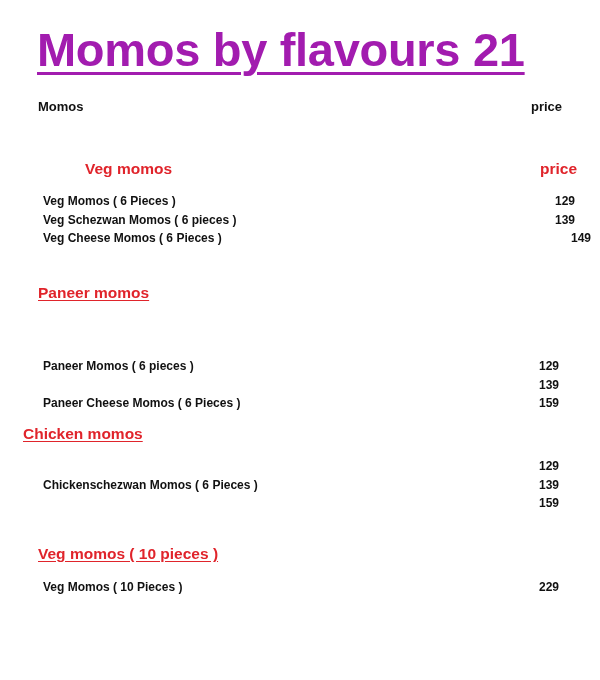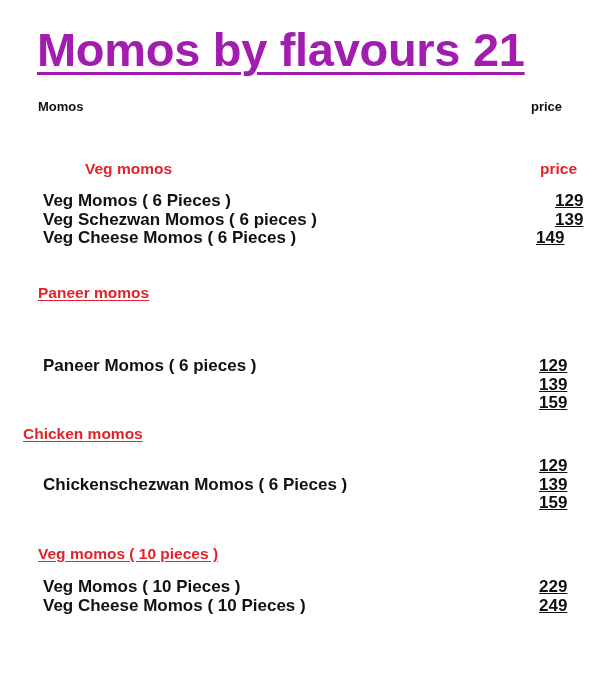--- a/index.html
+++ b/index.html
@@ -21,24 +21,24 @@
     .sec-title {
       position: absolute; font-size: 15.5px; font-weight: bold; color: #e0242b;
       white-space: nowrap;
     }
     .sec-title.u { text-decoration: underline; text-underline-offset: 2px; }
     .sec-price {
       position: absolute; font-size: 15.5px; font-weight: bold; color: #e0242b;
     }
     .items { position: absolute; left: 43px; }
     .row {
-      position: relative; height: 18.5px; font-size: 17px; font-weight: bold;
+      position: relative; height: 18.5px; font-size: 12px; font-weight: bold;
       white-space: nowrap; line-height: 18.5px;
     }
-    .row .price { position: absolute; top: 0; text-decoration: underline; }
+    .row .price { position: absolute; top: 0; }
   </style>
 </head>
 <body>
 
 <div>
   <div class="title">Momos by flavours 21</div>
 
   <div class="hdr left">Momos</div>
   <div class="hdr right">price</div>
 
@@ -49,36 +49,37 @@
       <div class="row">
         <span>Veg Momos ( 6 Pieces )</span>
         <span class="price" style="left:512px;">129</span>
       </div>
       <div class="row">
         <span>Veg Schezwan Momos ( 6 pieces )</span>
         <span class="price" style="left:512px;">139</span>
       </div>
       <div class="row">
         <span>Veg Cheese Momos ( 6 Pieces )</span>
-        <span class="price" style="left:493px;">149</span>
+        <span class="price" style="left:528px;">149</span>
       </div>
     </div>
   </div>
 
   <div>
     <div class="sec-title u" style="left:38px; top:284px;">Paneer momos</div>
     <div class="items" style="top:316px;margin-top:41px;">
       <div class="row">
         <span>Paneer Momos ( 6 pieces )</span>
         <span class="price" style="left:496px;">129</span>
       </div>
       <div class="row">
         <span class="price" style="left:496px;">139</span>
       </div>
       <div class="row">
+        <span>Paneer Cheese Momos ( 6 Pieces )</span>
         <span class="price" style="left:496px;">159</span>
       </div>
     </div>
   </div>
 
   <div>
     <div class="sec-title u" style="left:23px; top:425px;">Chicken momos</div>
     <div class="items" style="top:457px;">
       <div class="row">
         <span class="price" style="left:496px;">129</span>
@@ -93,19 +94,15 @@
     </div>
   </div>
 
   <div>
     <div class="sec-title u" style="left:38px; top:545px;">Veg momos ( 10 pieces )</div>
     <div class="items" style="top:578px;">
       <div class="row">
         <span>Veg Momos ( 10 Pieces )</span>
         <span class="price" style="left:496px;">229</span>
       </div>
-      <div class="row">
-        <span>Veg Cheese Momos ( 10 Pieces )</span>
-        <span class="price" style="left:496px;">249</span>
-      </div>
     </div>
   </div>
 </div>
 
 </body></html>

